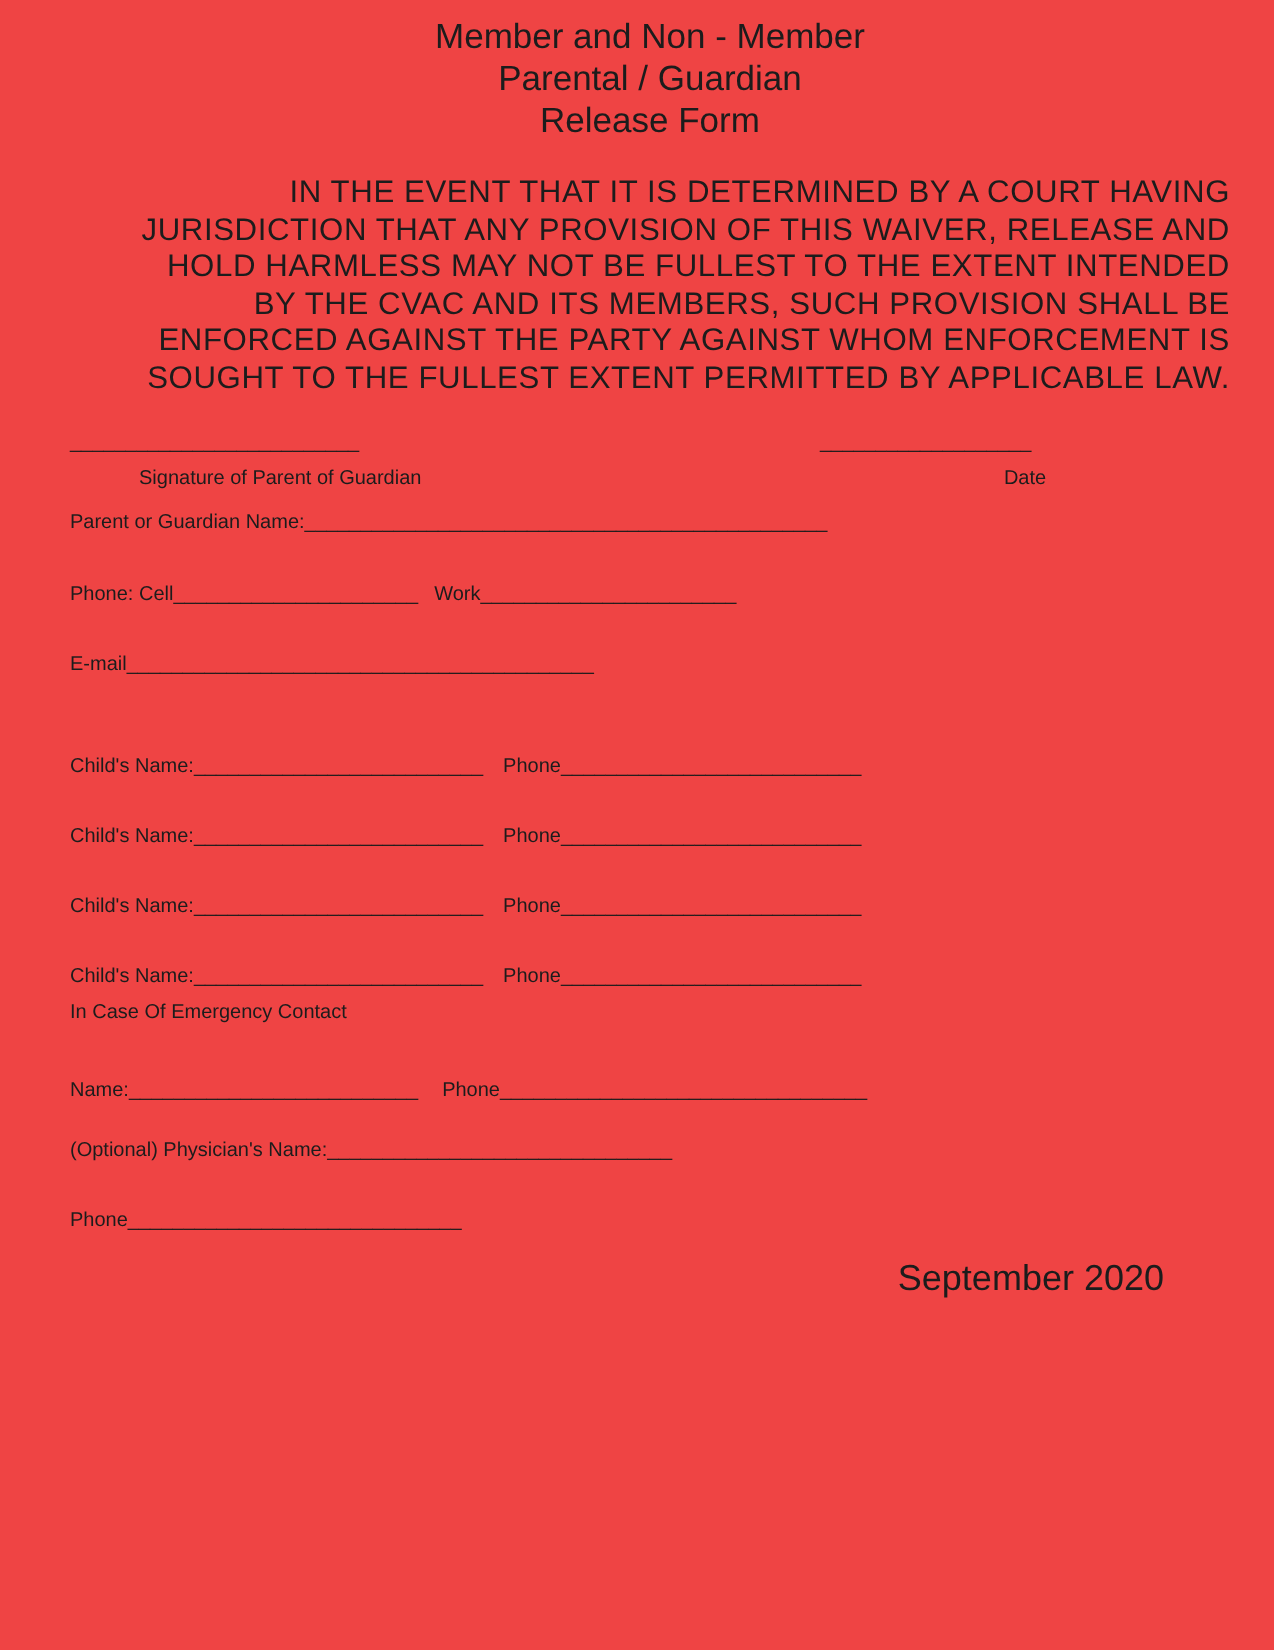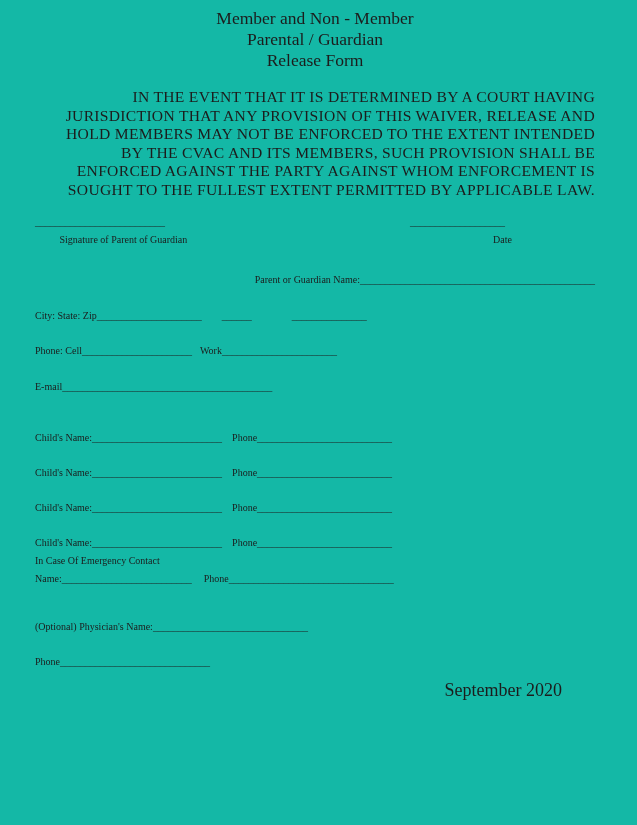--- a/index.html
+++ b/index.html
@@ -1,25 +1,25 @@
 <!DOCTYPE html>
 <html><head>
 <meta charset="utf-8">
 <style>
   html, body { margin: 0; padding: 0; background: #ffffff; }
   .page {
     position: relative;
     width: 637px;
     height: 825px;
-    background: #14b8a6;
+    background: #ef4444;
     color: #1c1c1c;
-    font-family: Liberation Serif, serif;
+    font-family: Liberation Sans, sans-serif;
     overflow: hidden;
     box-sizing: border-box;
-    padding: 8px 42px 0 35px;
+    padding: 8px 22px 0 35px;
   }
   .title-block { text-align: center; }
   .title-line { font-size: 17.5px; line-height: 21px; white-space: pre; }
   .legal { margin-top: 17px; }
   .legal-line {
     font-size: 15.6px;
     line-height: 18.5px;
     letter-spacing: 0.3px;
     white-space: pre-wrap;
     text-align: right;
@@ -27,26 +27,26 @@
   .row { font-size: 10px; line-height: 18px; white-space: nowrap; }
   .blank { letter-spacing: 0; }
   .sig-row { display: flex; margin-top: 14px; }
   .sig-labels { display: flex; justify-content: center; }
   .sig-left { width: 375px; }
   .sig-label { padding-left: 7px; }
   .date-line-wrap { width: 150px; }
   .date-label-wrap { width: 150px; text-align: center; }
   .please-print { margin-top: 17px; }
   .mt-field { margin-top: 17.5px; }
-  .first-field { margin-top: 22px; text-align: right; }
+  .first-field { margin-top: 4px; }
   .first-child-row { margin-top: 33px; }
   .child-row { margin-top: 17px; }
   .emergency-heading { }
-  .emergency-name-row { }
-  .physician-row { margin-top: 30px; }
+  .emergency-name-row { margin-top: 21px; }
+  .physician-row { margin-top: 12px; }
   .phone2-row { margin-top: 17px; }
   .gap8  { display: inline-block; width: 8px; }
   .gap10 { display: inline-block; width: 10px; }
   .gap12 { display: inline-block; width: 12px; }
   .gap20 { display: inline-block; width: 20px; }
   .gap40 { display: inline-block; width: 40px; }
   .footer {
     margin-top: 12px;
     padding-right: 33px;
     text-align: right;
@@ -61,21 +61,21 @@
 
   <div class="title-block">
     <div class="title-line">Member and Non - Member</div>
     <div class="title-line">Parental / Guardian</div>
     <div class="title-line">Release Form</div>
   </div>
 
   <div class="legal">
     <div class="legal-line">  IN THE EVENT THAT IT IS DETERMINED BY A COURT HAVING</div>
     <div class="legal-line">JURISDICTION THAT ANY PROVISION OF THIS WAIVER, RELEASE AND</div>
-    <div class="legal-line">HOLD MEMBERS MAY NOT BE ENFORCED TO THE EXTENT INTENDED</div>
+    <div class="legal-line">HOLD HARMLESS MAY NOT BE FULLEST TO THE EXTENT INTENDED</div>
     <div class="legal-line">BY THE CVAC AND ITS MEMBERS, SUCH PROVISION SHALL BE</div>
     <div class="legal-line">ENFORCED AGAINST THE PARTY AGAINST WHOM ENFORCEMENT IS</div>
     <div class="legal-line">SOUGHT TO THE FULLEST EXTENT PERMITTED BY APPLICABLE LAW.</div>
   </div>
 
   <div class="row sig-row">
     <div class="sig-left">
       <span class="blank">__________________________</span>
     </div>
     <div class="date-line-wrap">
@@ -90,23 +90,20 @@
       <span>Date</span>
     </div>
   </div>
 
 
   <div class="row first-field">
     <span>Parent or Guardian Name:</span><span class="blank">_______________________________________________</span>
   </div>
 
 
-  <div class="row mt-field">
-    <span>City: State: Zip</span><span class="blank">_____________________</span><span class="gap20"></span><span class="blank">______</span><span class="gap40"></span><span class="blank">_______________</span>
-  </div>
 
   <div class="row mt-field">
     <span>Phone: Cell</span><span class="blank">______________________</span><span class="gap8"></span><span>Work</span><span class="blank">_______________________</span>
   </div>
 
   <div class="row mt-field">
     <span>E-mail</span><span class="blank">__________________________________________</span>
   </div>
 
   <div class="row first-child-row">

